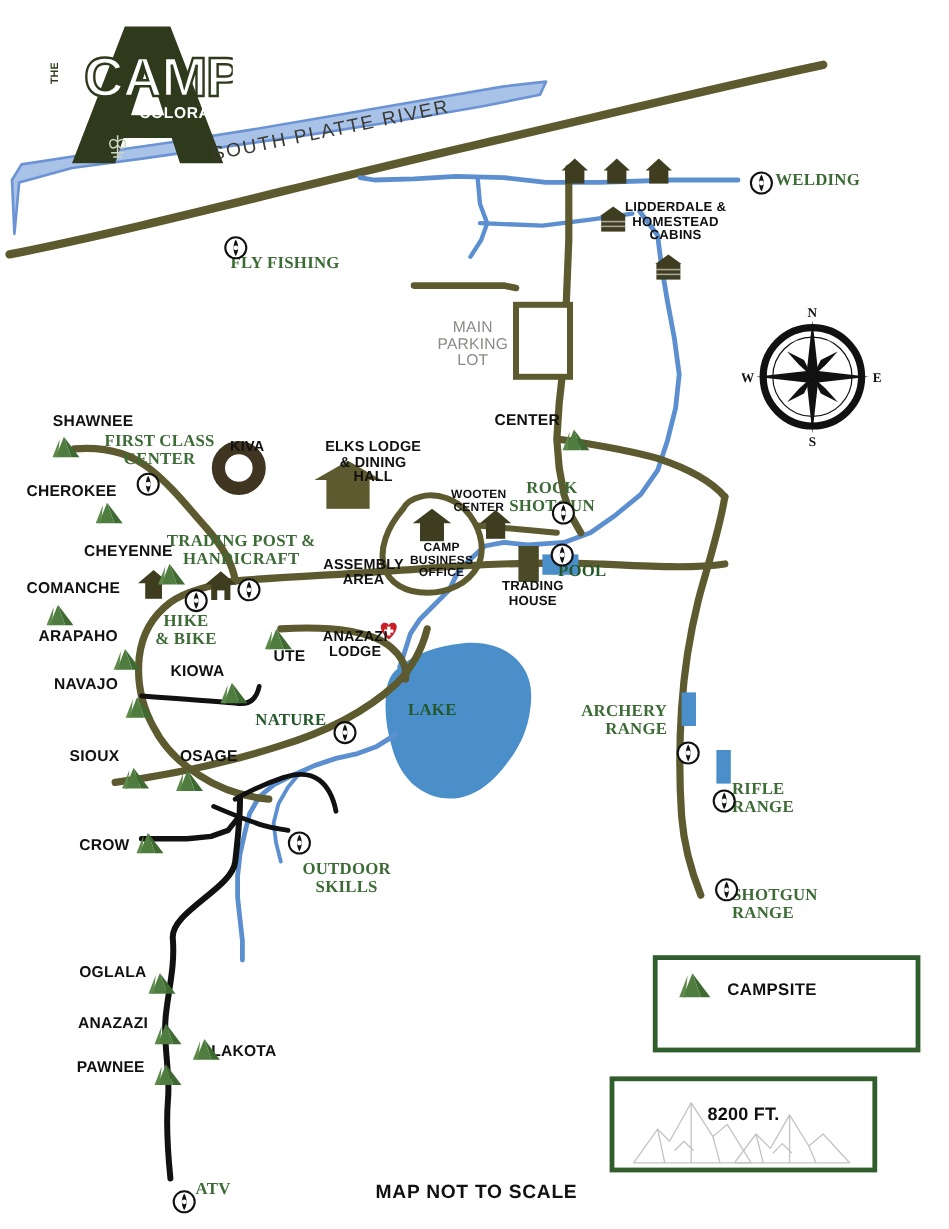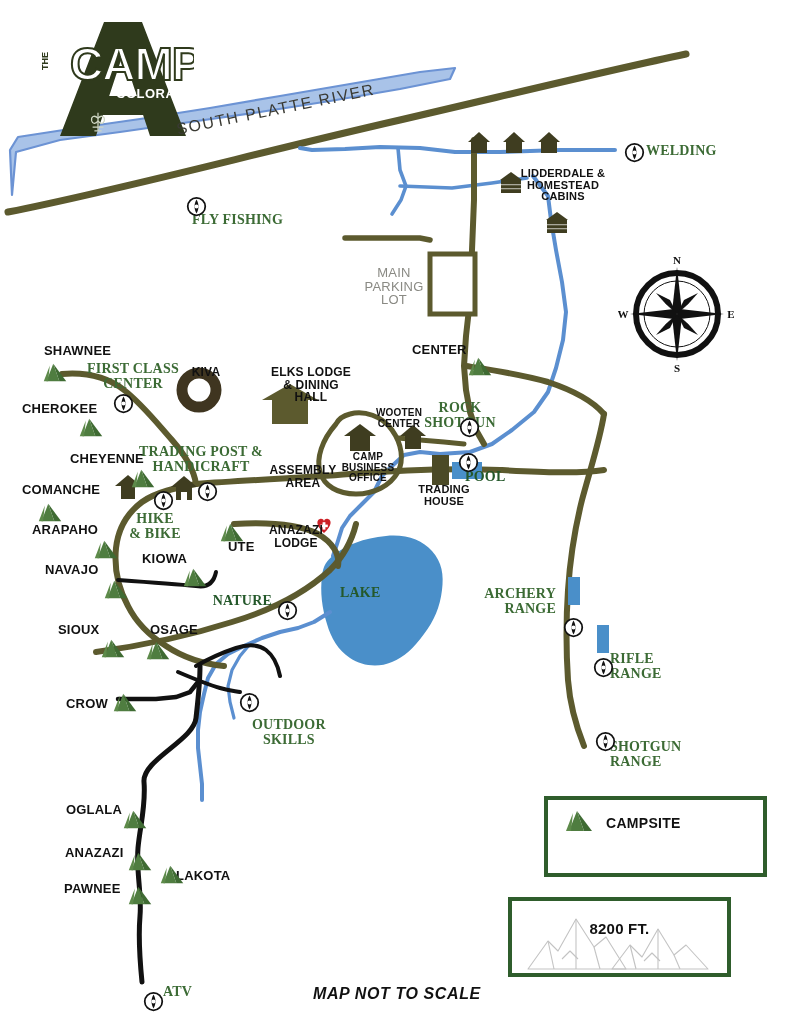--- a/index.html
+++ b/index.html
@@ -75,21 +75,21 @@
   #legend-elev .mtn{position:absolute;left:10px;top:6px;width:203px;height:66px;opacity:.85;}
   #legend-elev .elev-txt{
     position:absolute;left:0;right:0;top:18px;
     text-align:center;font-size:15px;font-weight:bold;color:#111;line-height:1.35;
     letter-spacing:.2px;
   }
 
   
   #not-to-scale{
     position:absolute;left:313px;top:985px;
-    font-size:16px;font-weight:bold;font-style:italic;color:#111;
+    font-size:16px;font-weight:bold;color:#111;
     letter-spacing:.6px;
   }
 
   
   .icon{position:absolute;}
 </style>
 </head>
 <body>
 
 <div id="map-root">

